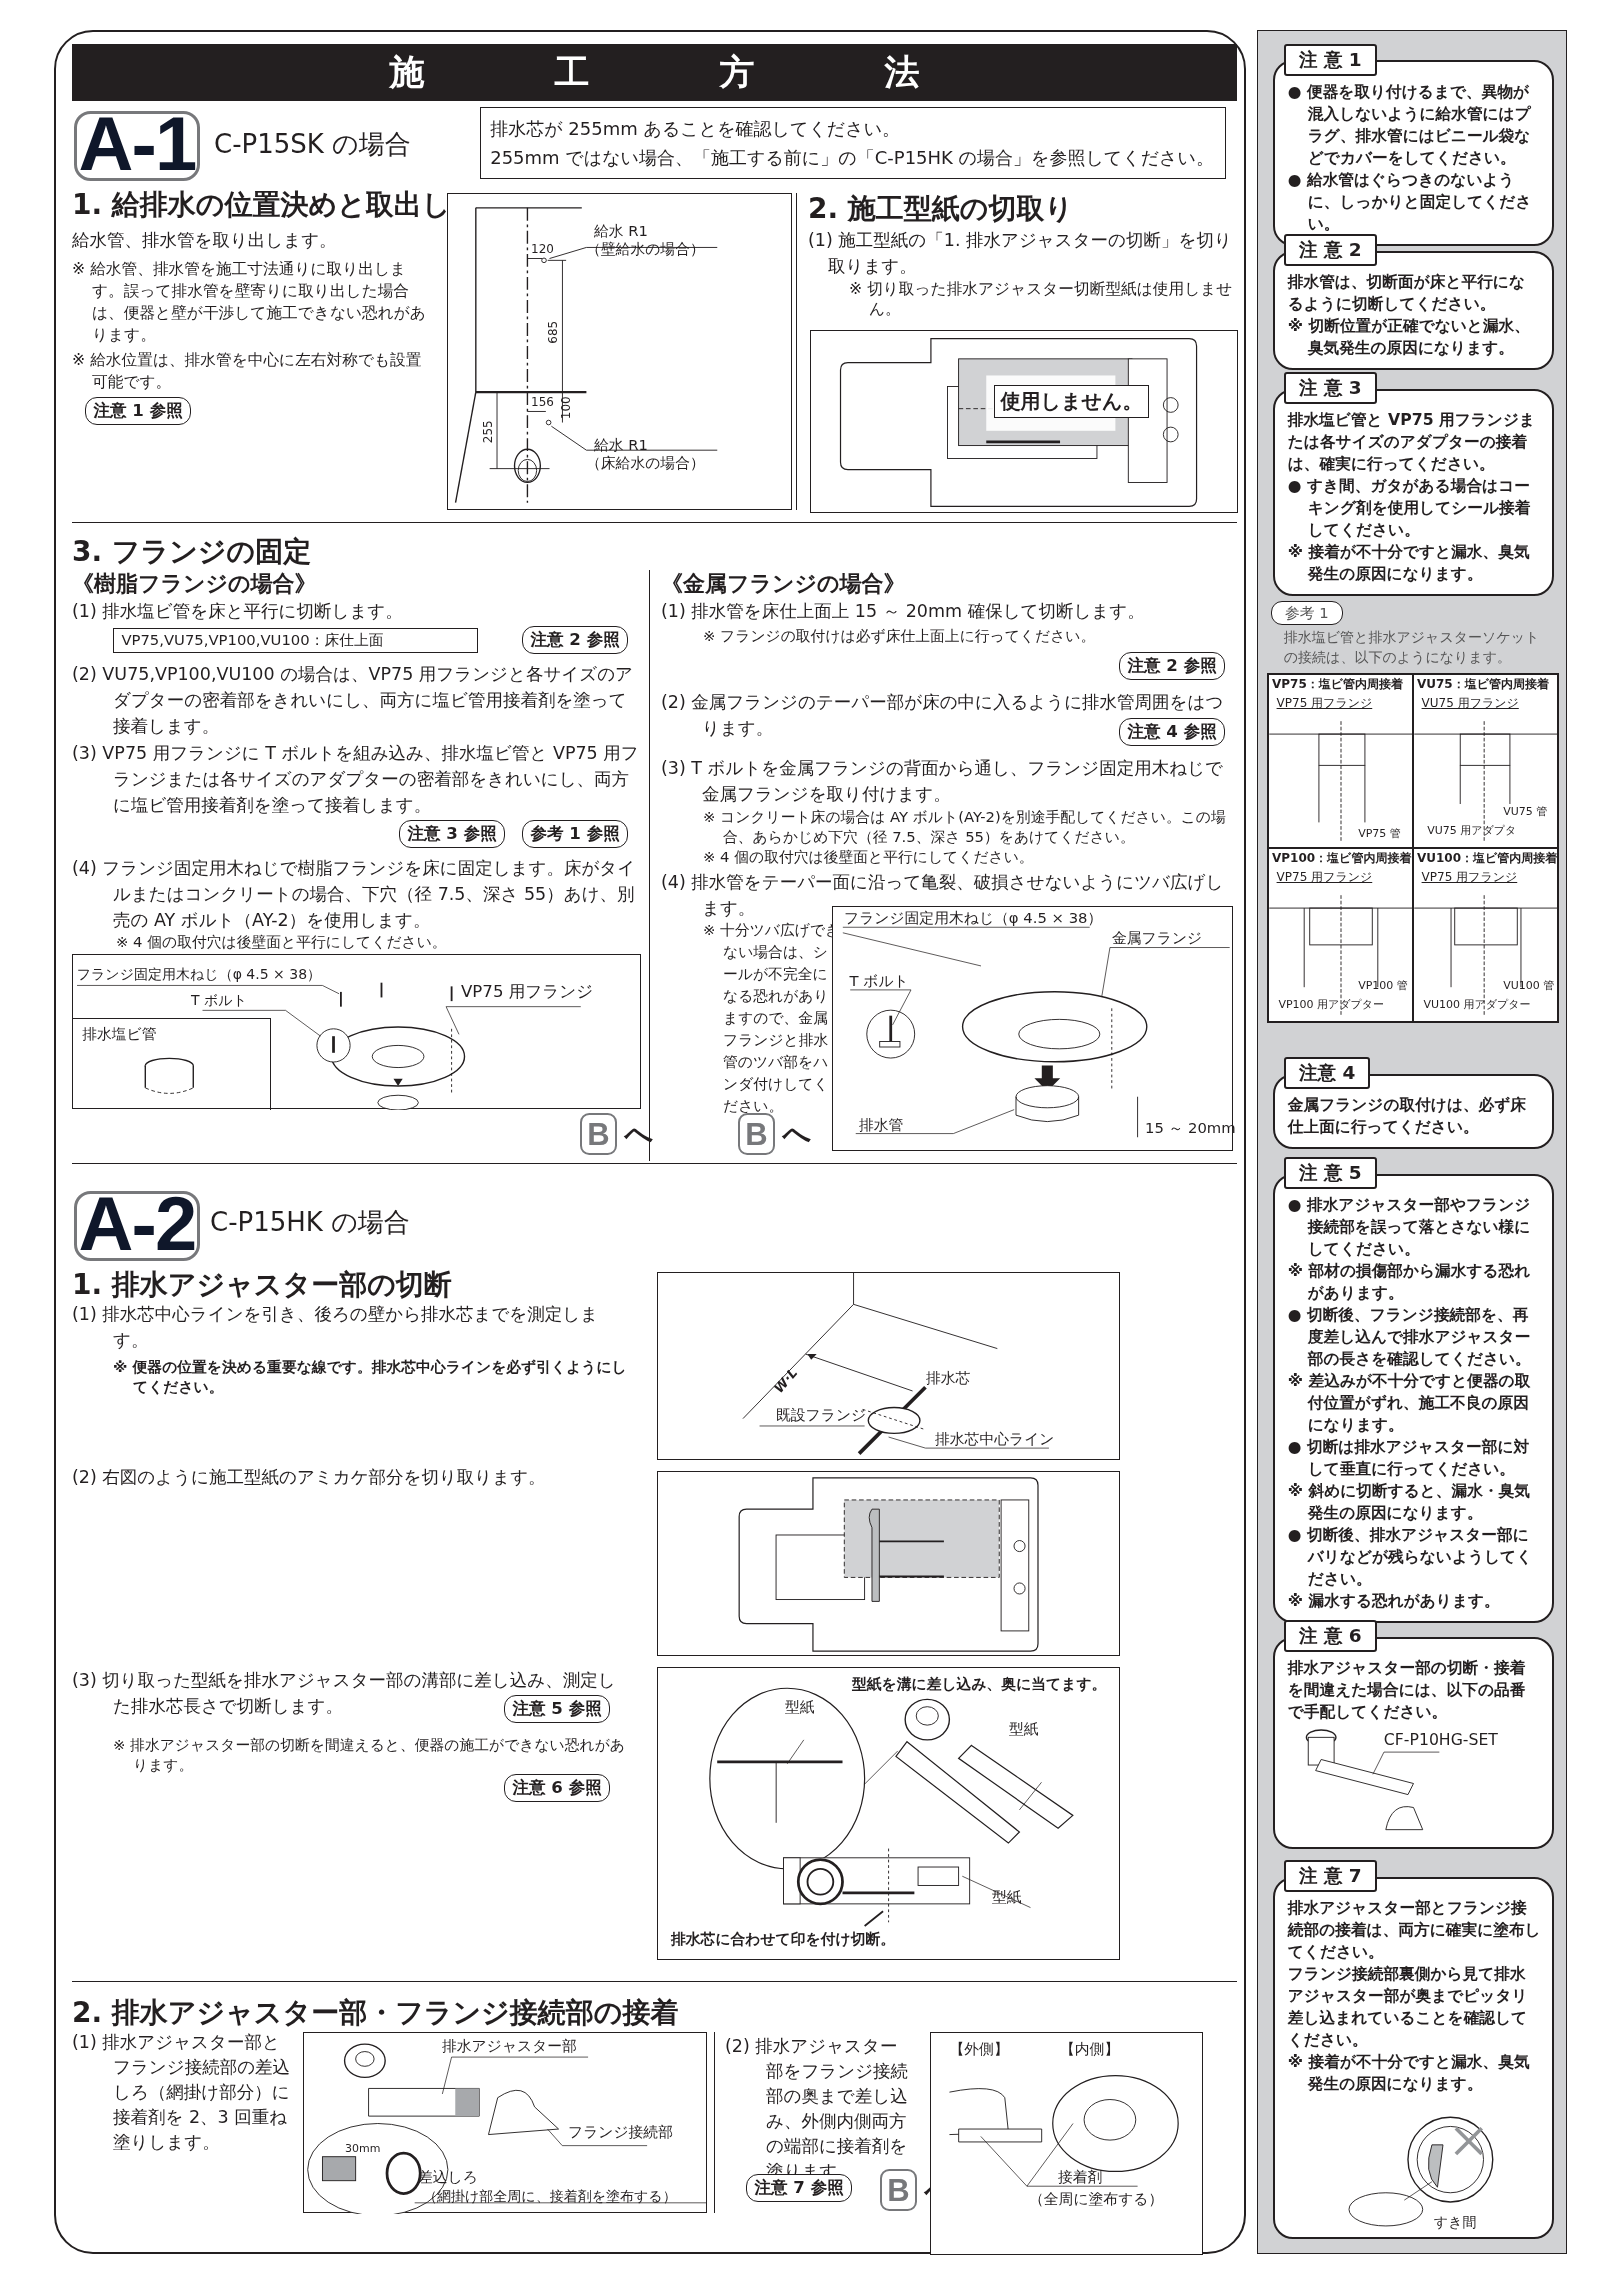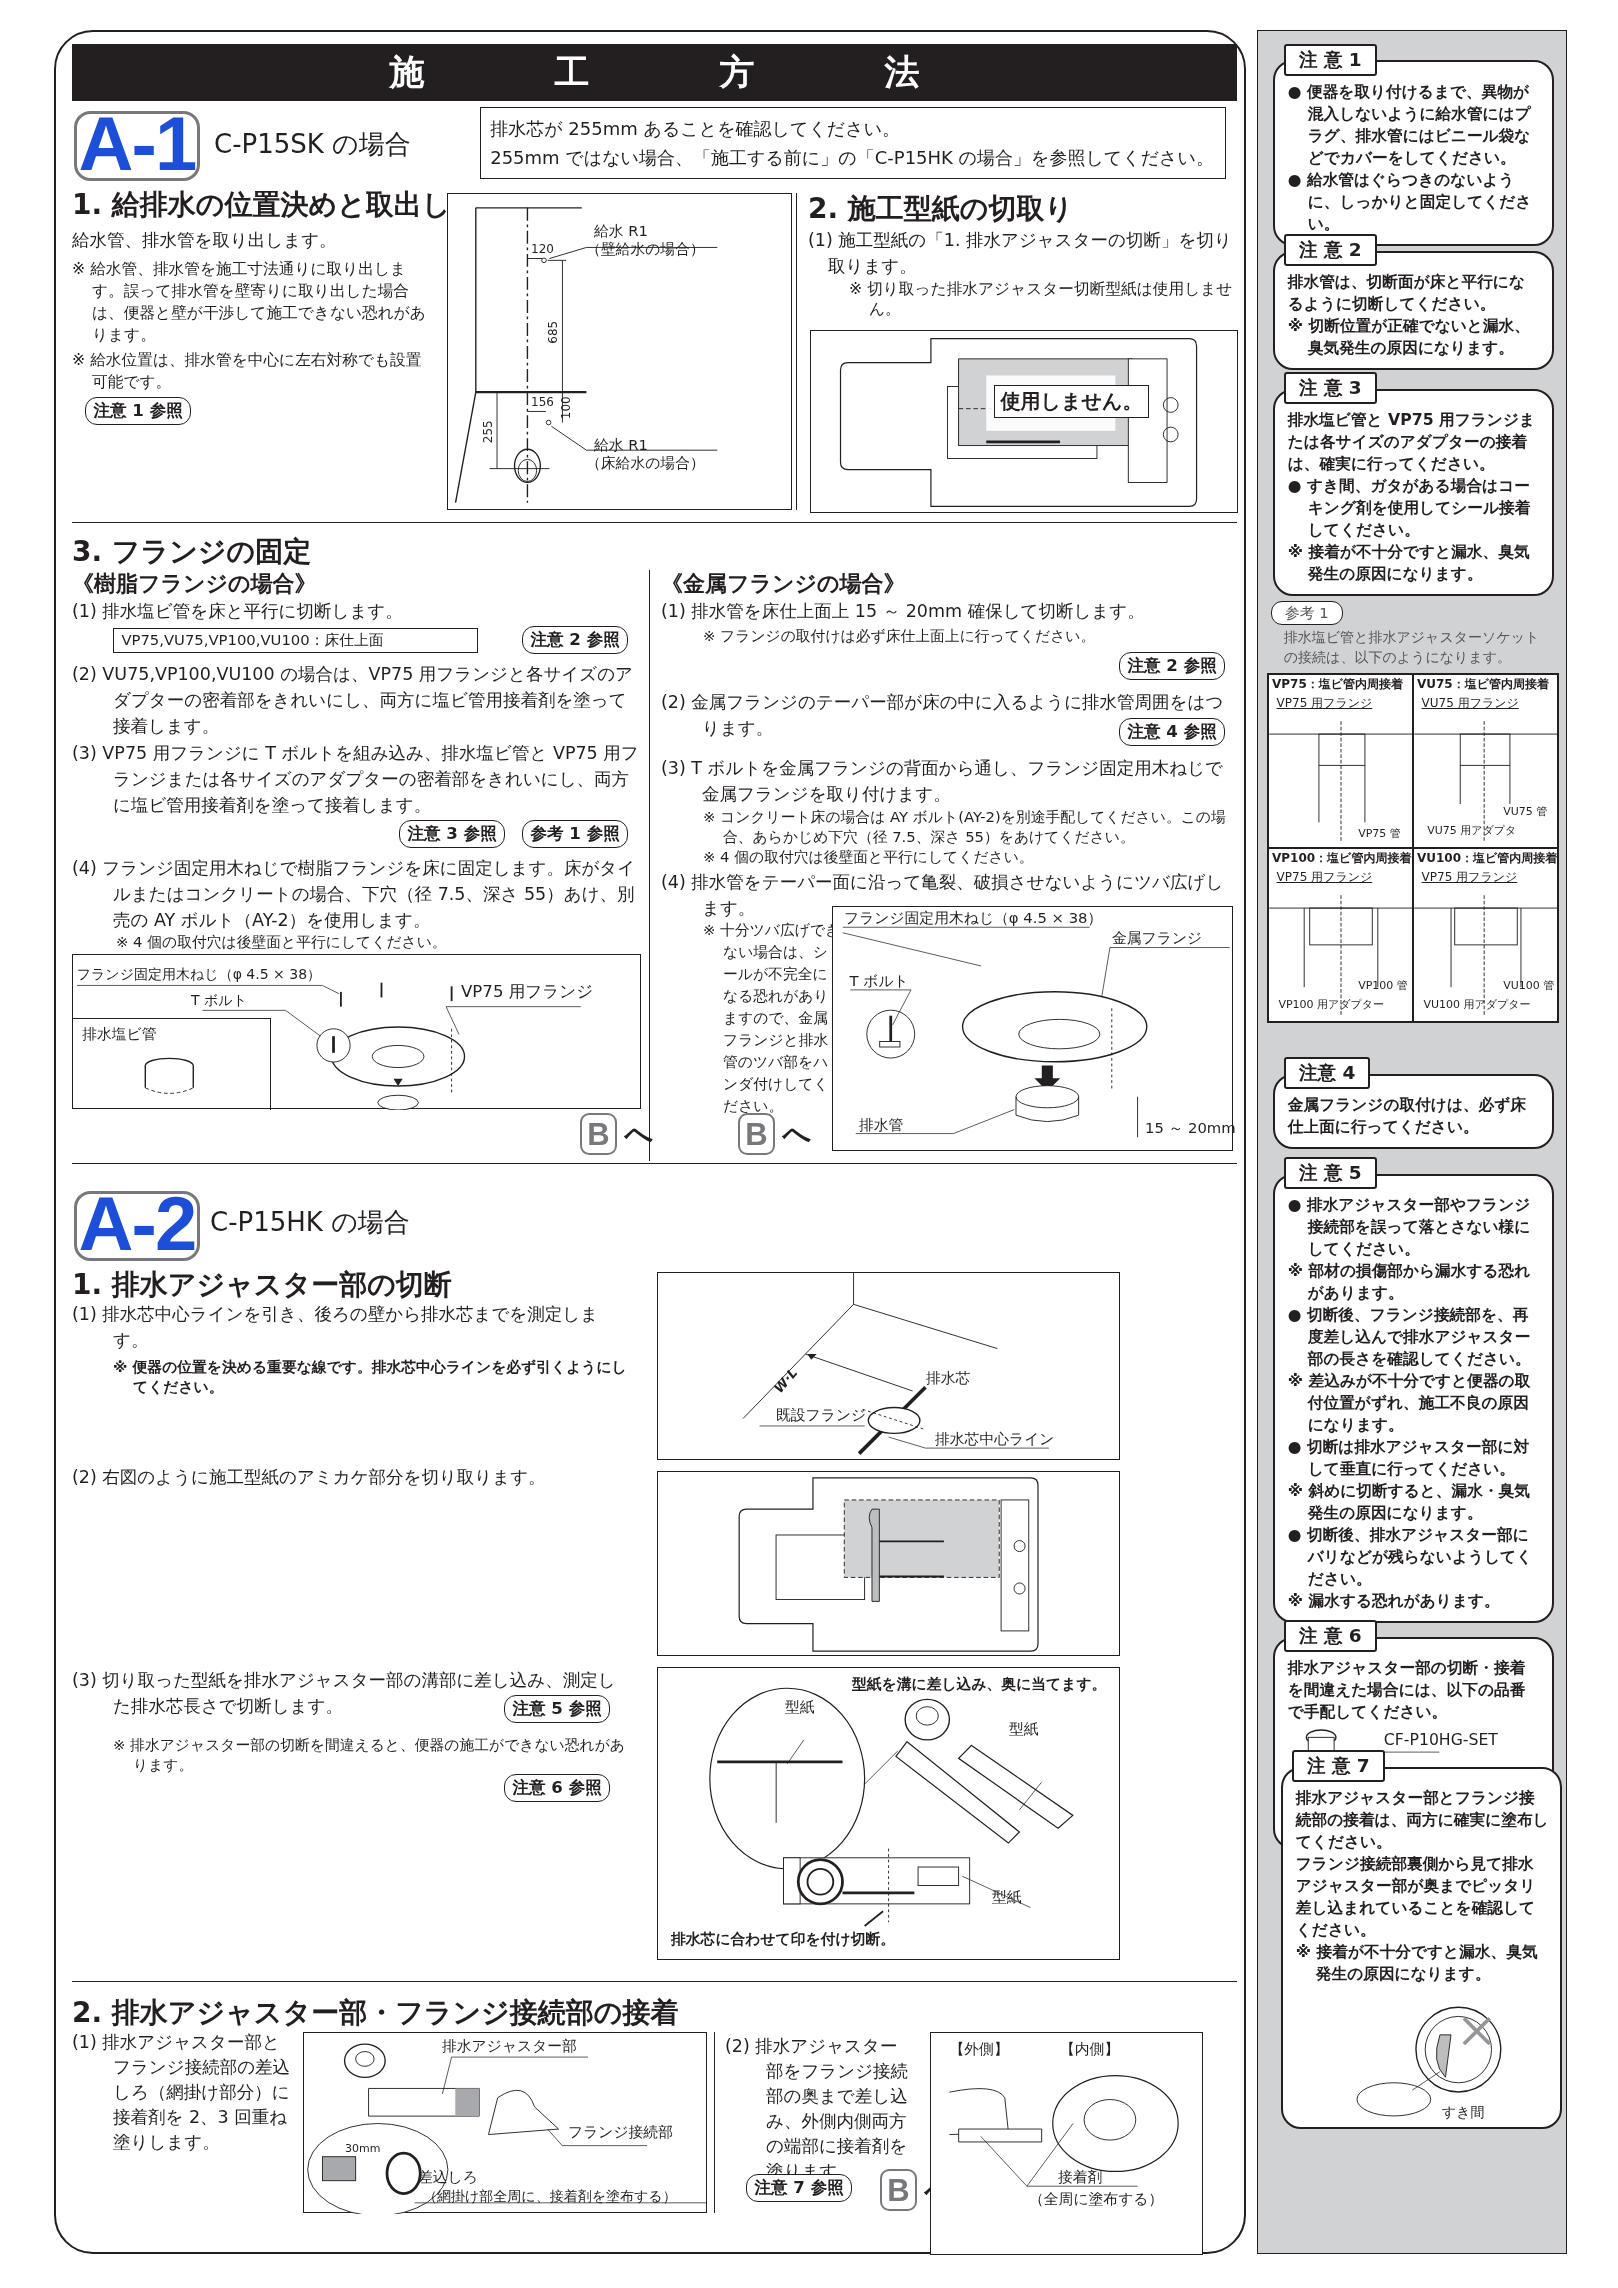--- a/index.html
+++ b/index.html
@@ -2,21 +2,21 @@
 <html style="font-size:14.8px"><head>
 <meta charset="utf-8">
 <style>
   * { box-sizing: border-box; margin: 0; padding: 0; }
   html, body { width: 1619px; height: 2289px; background: #ffffff; }
   body { position: relative; font-family: "DejaVu Sans", "Liberation Sans", sans-serif; color: #231f20; overflow: hidden; }
 
   .main-frame { position: absolute; left: 54px; top: 29.5px; width: 1192px; height: 2224px; border: 2.8px solid #231f20; border-radius: 39px; }
   .title-bar { position: absolute; left: 72px; top: 44px; width: 1165px; height: 57px; background: #231f20; color: #fff; display: flex; align-items: center; justify-content: center; }
   .title-bar span { font-size: 35px; font-weight: bold; margin: 0 65px; }
-  .badge-big { position: absolute; border: 3.7px solid #77787b; border-radius: 16.6px; color: #1d4ed8; font-weight: bold; font-family: "Liberation Sans", sans-serif; font-size: 76px; line-height: 59px; width: 126px; height: 70px; text-align: center; letter-spacing: -1.8px; }
+  .badge-big { position: absolute; border: 3.7px solid #77787b; border-radius: 16.6px; color: #0f172a; font-weight: bold; font-family: "Liberation Sans", sans-serif; font-size: 76px; line-height: 59px; width: 126px; height: 70px; text-align: center; letter-spacing: -1.8px; }
   .case-label { position: absolute; font-size: 26px; }
   .notice-box { position: absolute; border: 1.4px solid #231f20; padding: 5.5px 9.2px; font-size: 18px; line-height: 29.5px; }
   h2 { position: absolute; font-size: 28px; font-weight: bold; white-space: nowrap; }
   h3 { position: absolute; font-size: 22px; font-weight: bold; white-space: nowrap; }
   .p { position: absolute; font-size: 17.5px; line-height: 26px; }
   .note { position: absolute; font-size: 14.8px; line-height: 20px; }
   .indent { padding-left: 41px; text-indent: -41px; }
   .indent2 { padding-left: 20px; text-indent: -20px; }
   .ref { position: absolute; border: 1.8px solid #231f20; border-radius: 12px; font-size: 16.6px; font-weight: bold; padding: 1.8px 7.4px; white-space: nowrap; background: #fff; }
   .gotoB { position: absolute; display: flex; align-items: center; gap: 7.4px; }
@@ -437,21 +437,21 @@
     <div style="position:absolute;left:109px;top:90px;font-weight:normal;font-size:15.7px;">CF-P10HG-SET</div>
     <svg width="277" height="111" style="position:absolute;left:0;top:89px;" viewBox="0 0 300 120">
       <ellipse cx="50" cy="10" rx="16" ry="8" fill="#fff" stroke="#231f20" stroke-width="1.5"></ellipse>
       <rect x="36" y="10" width="28" height="30" fill="#fff" stroke="#231f20"></rect>
       <path d="M50 34 L150 60 L144 72 L44 46 Z" fill="#fff" stroke="#231f20"></path>
       <line x1="118" y1="26" x2="178" y2="26" stroke="#231f20" stroke-width="0.8"></line>
       <line x1="118" y1="26" x2="106" y2="50" stroke="#231f20" stroke-width="0.8"></line>
       <path d="M120 110 Q126 80 150 86 L160 110 Z" fill="#fff" stroke="#231f20"></path>
     </svg>
   </div>
-  <div class="caution" style="top:1736px;height:362px;margin-left:8px;">
+  <div class="caution" style="top:1846px;height:362px;">
     <div class="caution-tag">注 意 7</div>
     <div>排水アジャスター部とフランジ接続部の接着は、両方に確実に塗布してください。</div>
     <div>フランジ接続部裏側から見て排水アジャスター部が奥までピッタリ差し込まれていることを確認してください。</div>
     <div class="item">※ 接着が不十分ですと漏水、臭気発生の原因になります。</div>
     <svg width="277" height="129" style="position:absolute;left:0;top:229px;" viewBox="0 0 300 140">
       <circle cx="190" cy="56" r="46" fill="#fff" stroke="#231f20" stroke-width="1.5"></circle>
       <circle cx="190" cy="56" r="36" fill="none" stroke="#231f20"></circle>
       <line x1="196" y1="22" x2="224" y2="50" stroke="#939598" stroke-width="4"></line>
       <line x1="224" y1="22" x2="196" y2="50" stroke="#939598" stroke-width="4"></line>
       <path d="M170 40 Q160 70 176 86 L182 40 Z" fill="#bcbec0" stroke="#231f20"></path>

